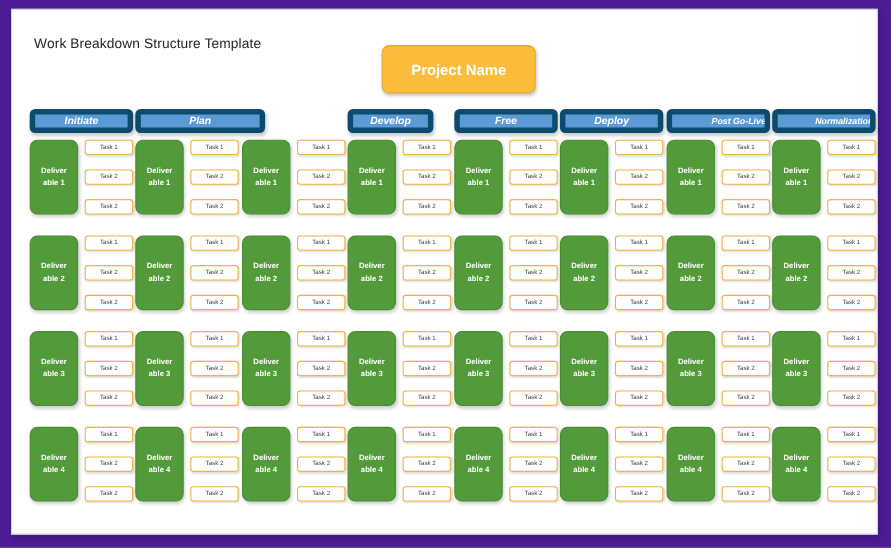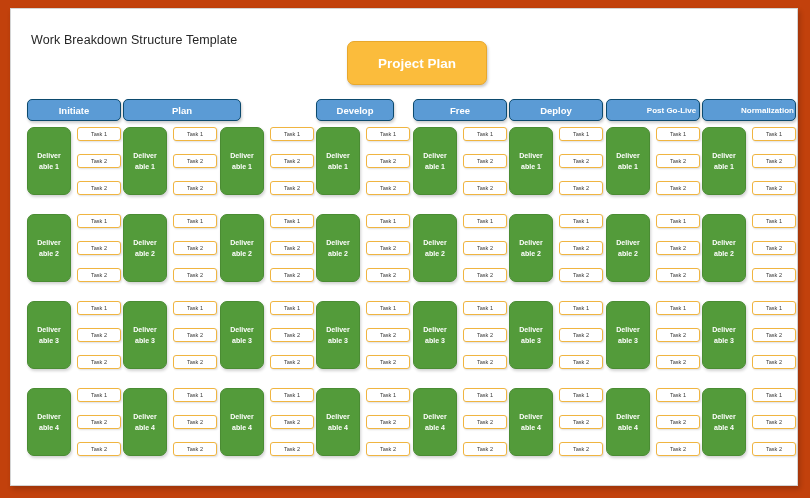--- a/index.html
+++ b/index.html
@@ -14,21 +14,21 @@
   }
   body {
     background: #e9e9e9;
   }
 
   
   #slide-canvas {
     position: absolute;
     left: 0; top: 0;
     width: 810px; height: 498px;
-    background: #c2410c;
+    background: #4c1d95;
   }
   #slide-panel {
     position: absolute;
     left: 10px; top: 8px;
     width: 788px; height: 478px;
     background: #ffffff;
     border: 1px solid #d4d4d4;
     box-shadow: 2px 3px 5px rgba(0,0,0,0.20);
   }
 
@@ -63,31 +63,32 @@
   #phase-header-row {
     position: absolute;
     left: 0; top: 90px;
     width: 788px; height: 22px;
   }
   .phase-header {
     position: absolute;
     top: 0;
     height: 22px;
     background: #5b9bd5;
-    border: 1px solid #0c4a6e;
+    border: 5px solid #0c4a6e;
     border-radius: 5px;
     color: #ffffff;
     font-weight: bold;
     font-size: 9.5px;
     display: flex;
     align-items: center;
     justify-content: center;
     box-shadow: 1px 2px 3px rgba(0,0,0,0.20);
     white-space: nowrap;
     overflow: hidden;
+    font-style: italic;
   }
   .phase-header.compact { font-size: 8px; padding-left: 37px; }
 
   
   #wbs-grid {
     position: absolute;
     left: 0; top: 118px;
     width: 788px;
     height: 340px;
   }
@@ -149,21 +150,21 @@
   }
 </style>
 </head>
 <body>
 
 <div id="slide-canvas">
   <div id="slide-panel">
 
     <div id="page-title">Work Breakdown Structure Template</div>
 
-    <div id="project-name-box">Project Plan</div>
+    <div id="project-name-box">Project Name</div>
 
     <div id="phase-header-row">
         <div class="phase-header" style="left: 16px; width: 94px;">Initiate</div>
         <div class="phase-header" style="left: 112px; width: 118px;">Plan</div>
         <div class="phase-header" style="left: 305px; width: 78px;">Develop</div>
         <div class="phase-header" style="left: 402px; width: 94px;">Free</div>
         <div class="phase-header" style="left: 498px; width: 94px;">Deploy</div>
         <div class="phase-header compact" style="left: 595px; width: 94px;">Post Go-Live</div>
         <div class="phase-header compact" style="left: 691px; width: 94px;">Normalization</div>
       </div>

